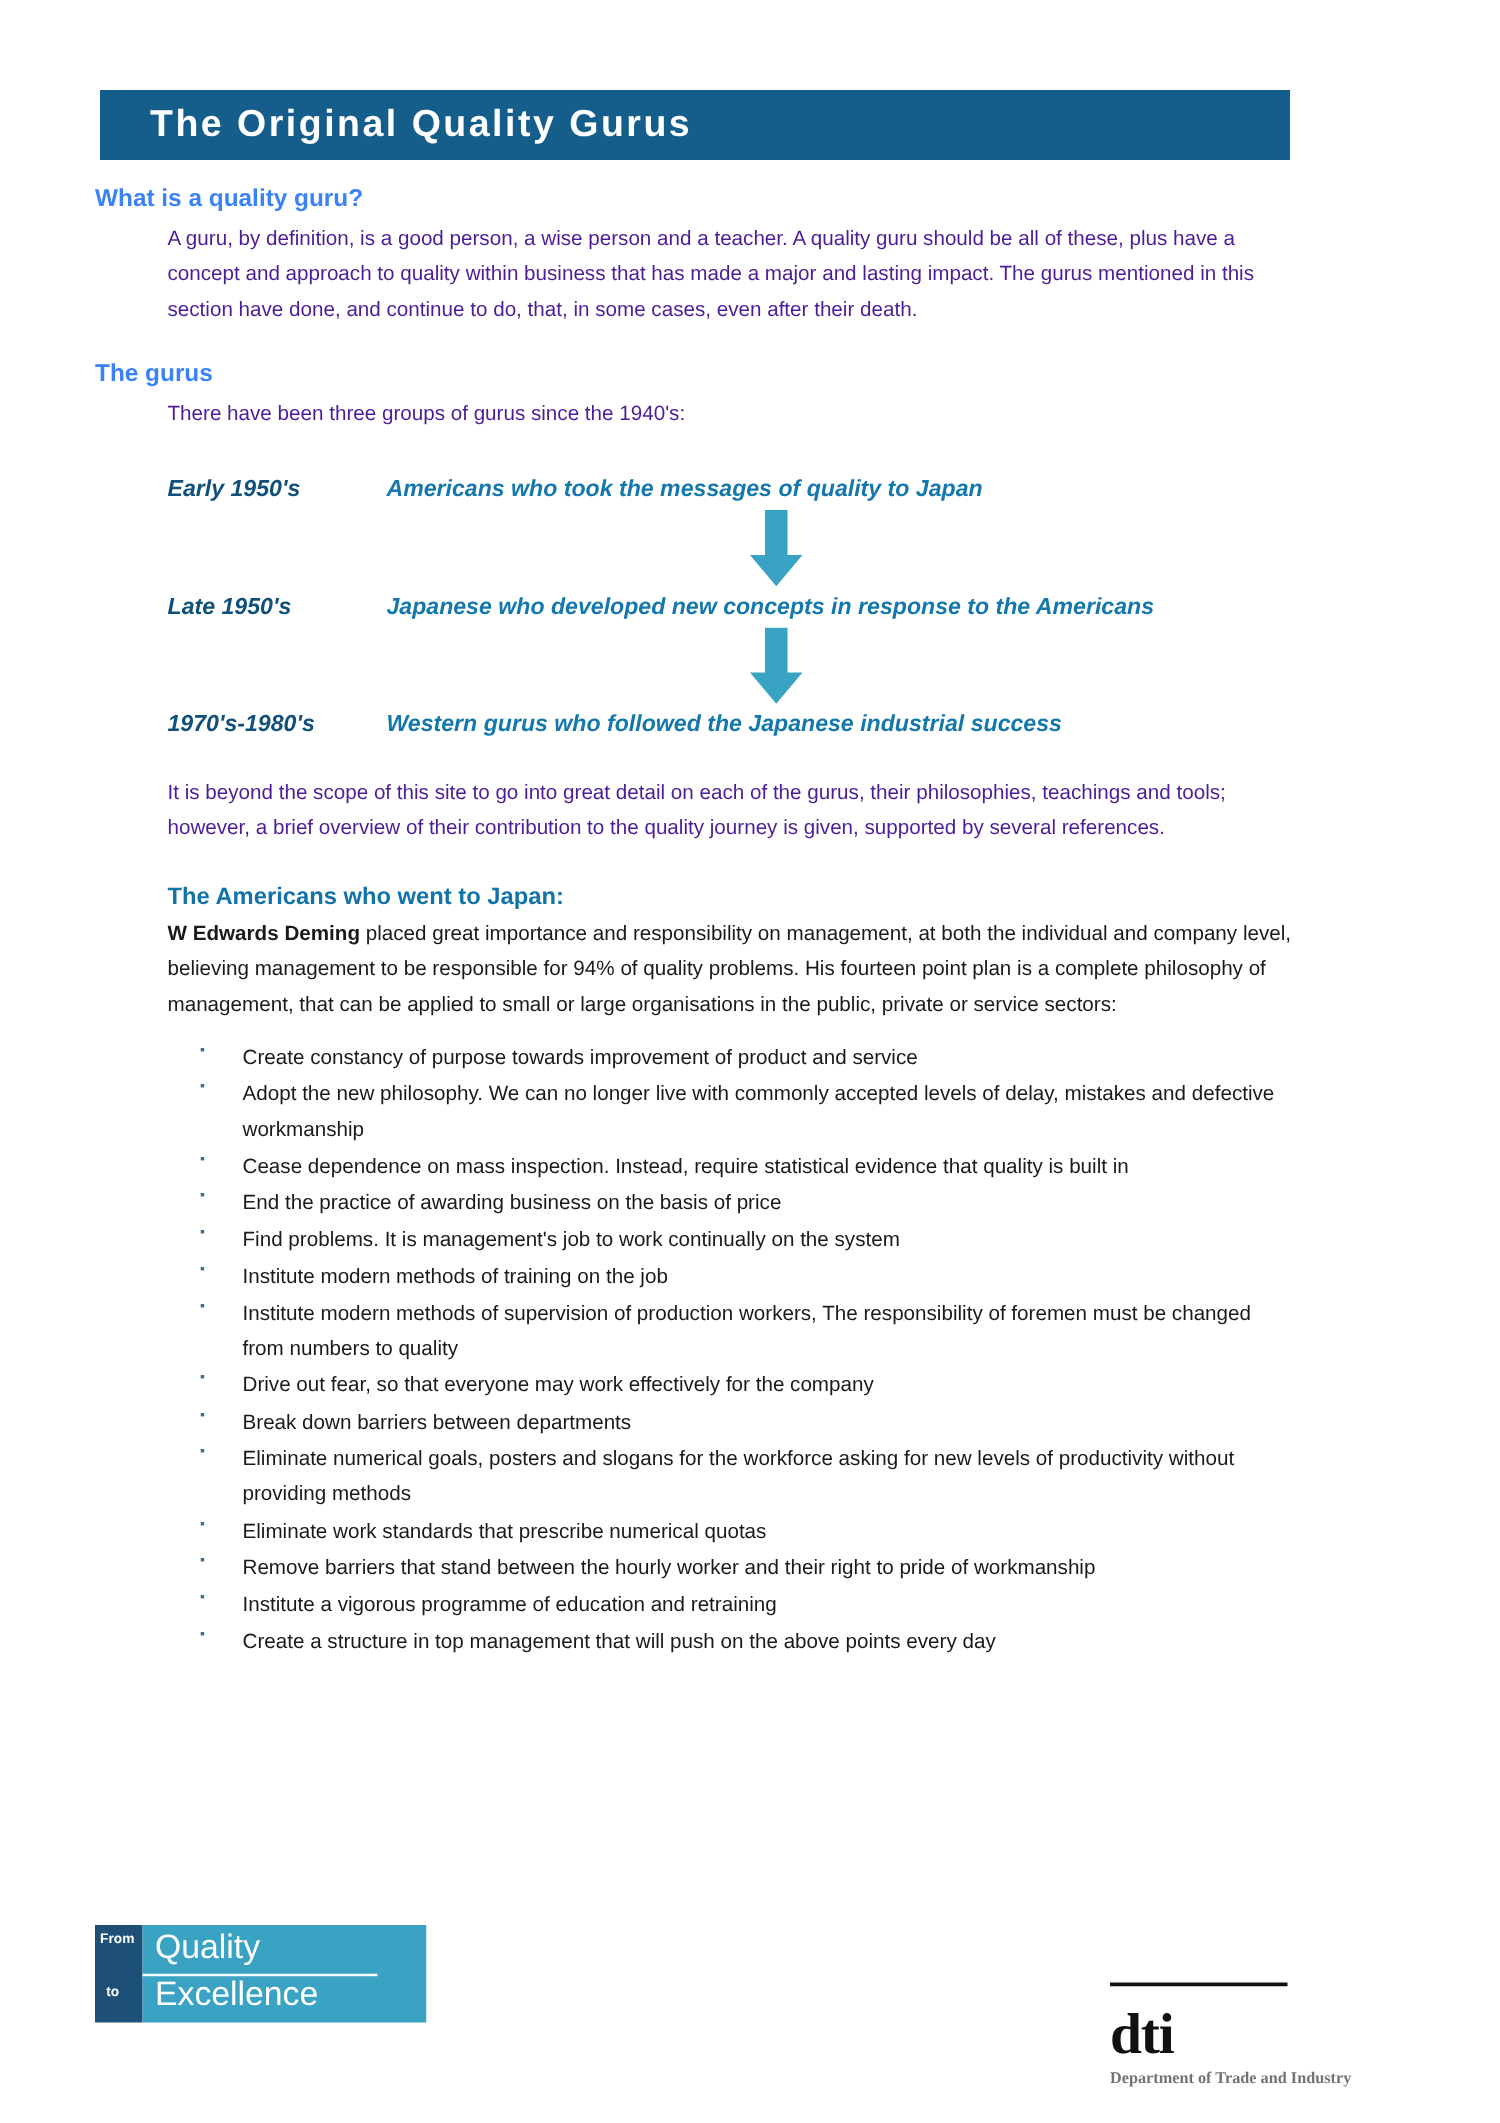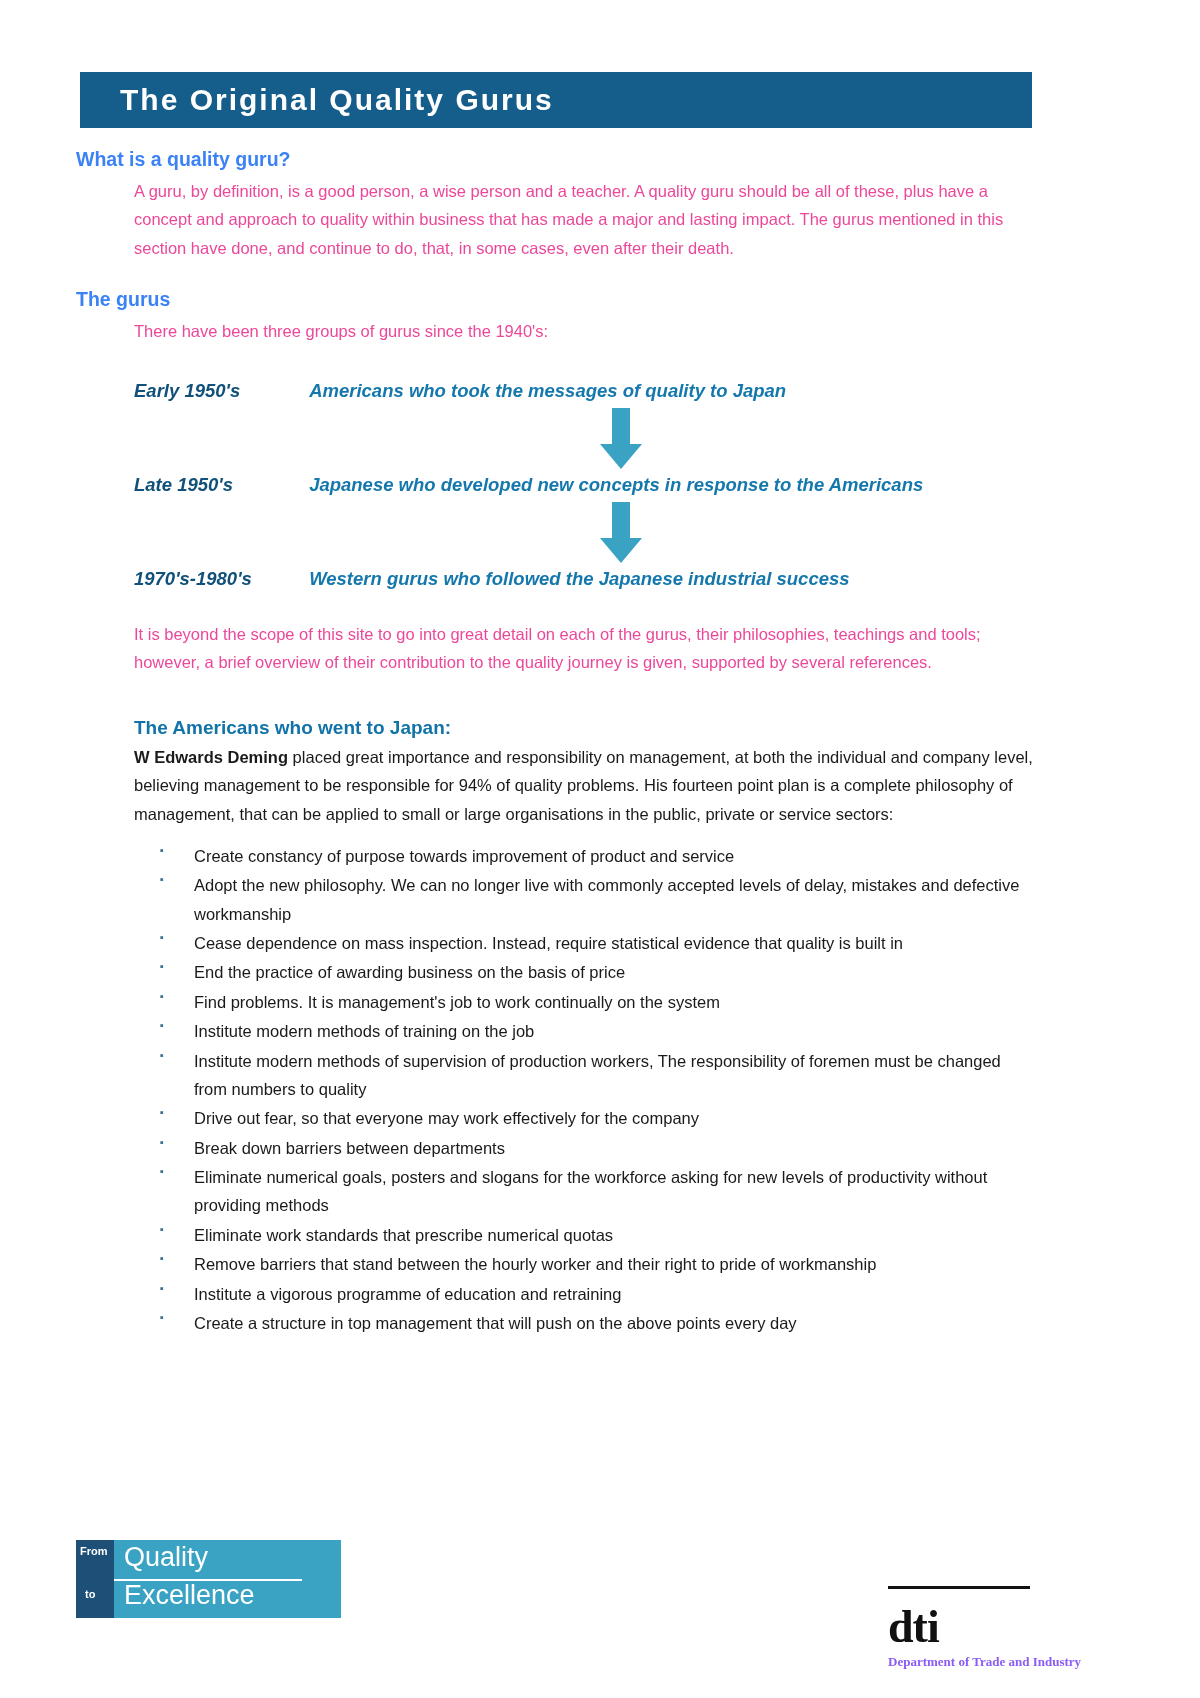--- a/index.html
+++ b/index.html
@@ -47,21 +47,21 @@
   h2.section {
     margin: 0 0 6px 0;
     font-size: 19.5px;
     font-weight: bold;
     color: #3b82f6;
   }
   .para {
     margin: 0 0 0 58px;
     font-size: 16.5px;
     line-height: 1.72;
-    color: #ec4899;
+    color: #4c1d95;
     max-width: 905px;
   }
   .gap-1 { height: 26px; }
   .gap-2 { height: 16px; }
 
   .guru-row {
     position: relative;
     margin-left: 58px;
     font-size: 18.5px;
     font-style: italic;
@@ -83,21 +83,21 @@
   }
   .arrow {
     position: absolute;
     left: 522px;
     top: 6px;
     width: 46px;
     height: 62px;
   }
 
   .subhead {
-    margin: 14px 0 4px 58px;
+    margin: 4px 0 4px 58px;
     font-size: 19px;
     font-weight: bold;
     color: #1273a8;
   }
   .body-text {
     margin: 0 0 0 58px;
     font-size: 16.5px;
     line-height: 1.72;
     max-width: 905px;
   }
@@ -204,21 +204,21 @@
     font-weight: bold;
     letter-spacing: -1px;
     color: #111111;
     line-height: 1;
     font-family: "Liberation Serif", serif;
   }
   .dti .sub {
     margin-top: 4px;
     font-size: 13px;
     font-weight: bold;
-    color: #8b5cf6;
+    color: #737373;
     font-family: "Liberation Serif", serif;
   }
   .dti-underline {
     position: absolute;
     left: 888px;
     top: 1586px;
     width: 142px;
     height: 3px;
     background: #111;
   }

